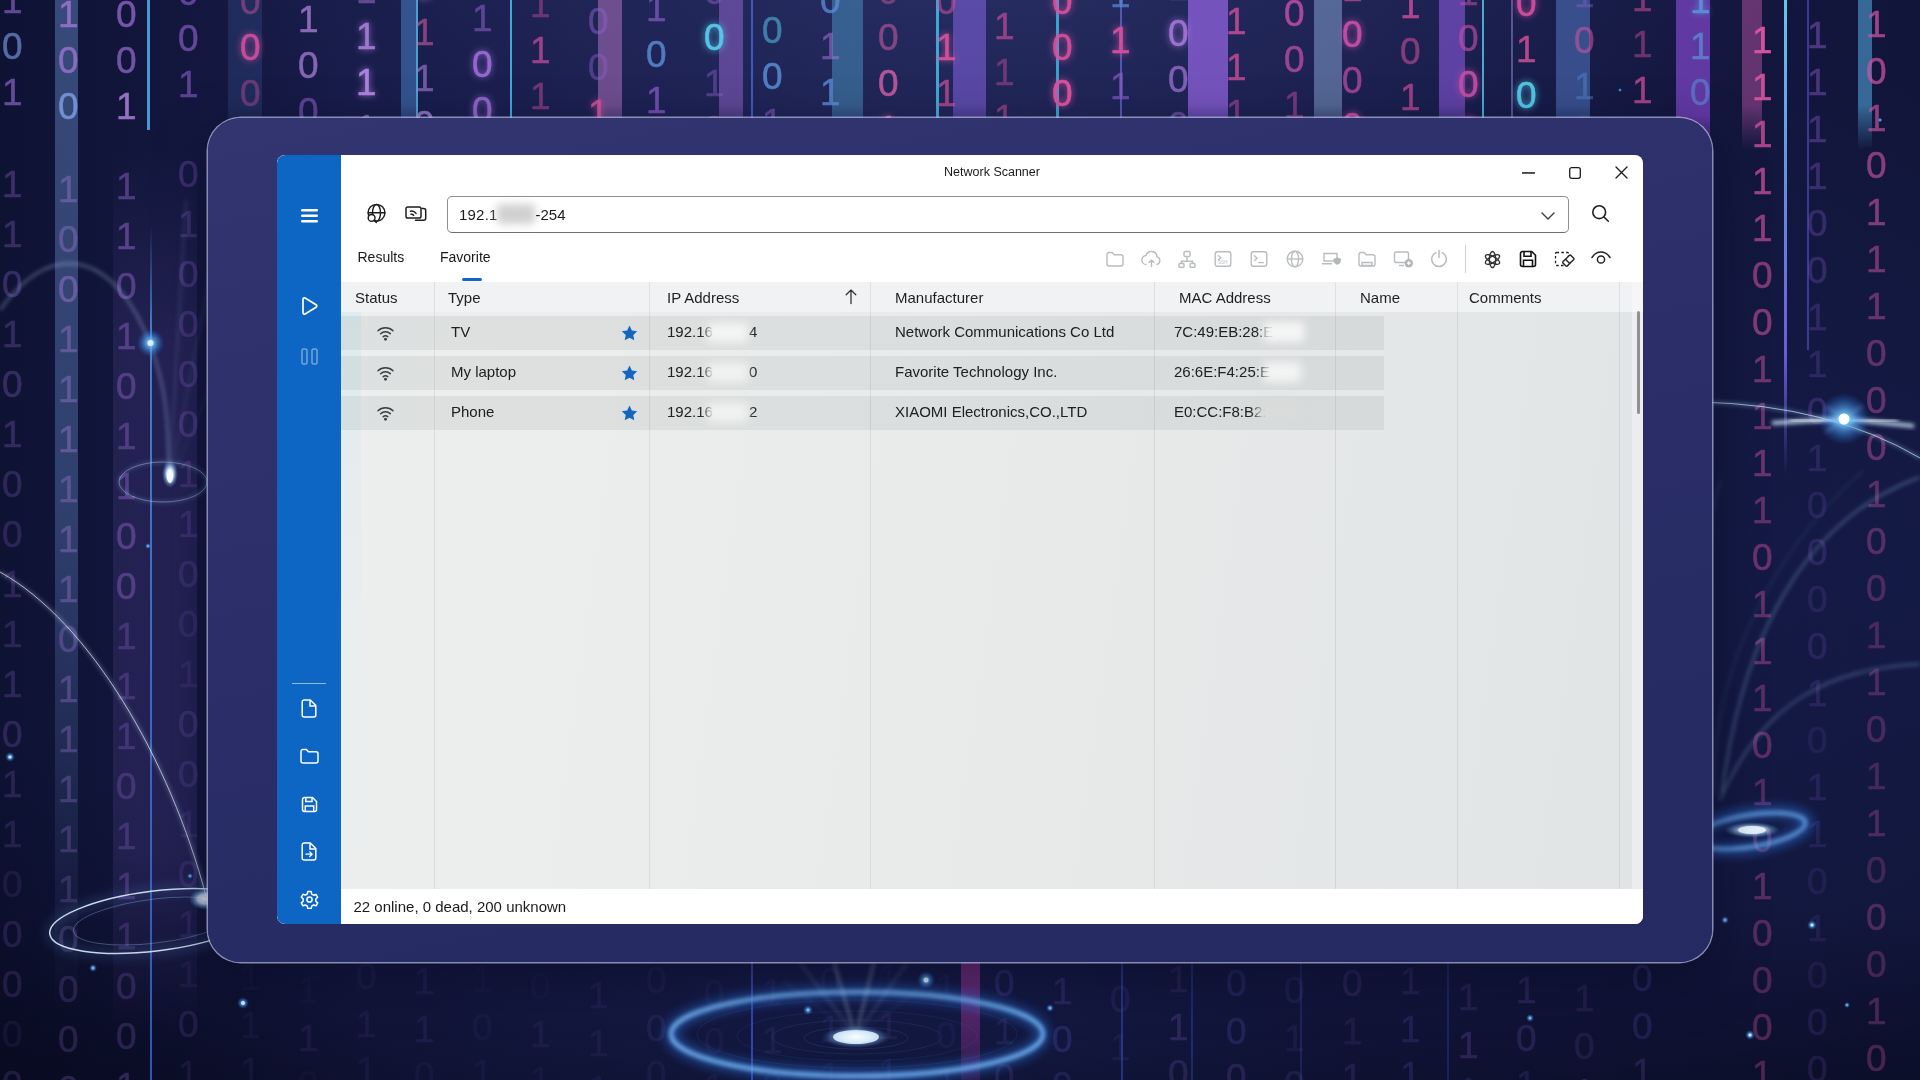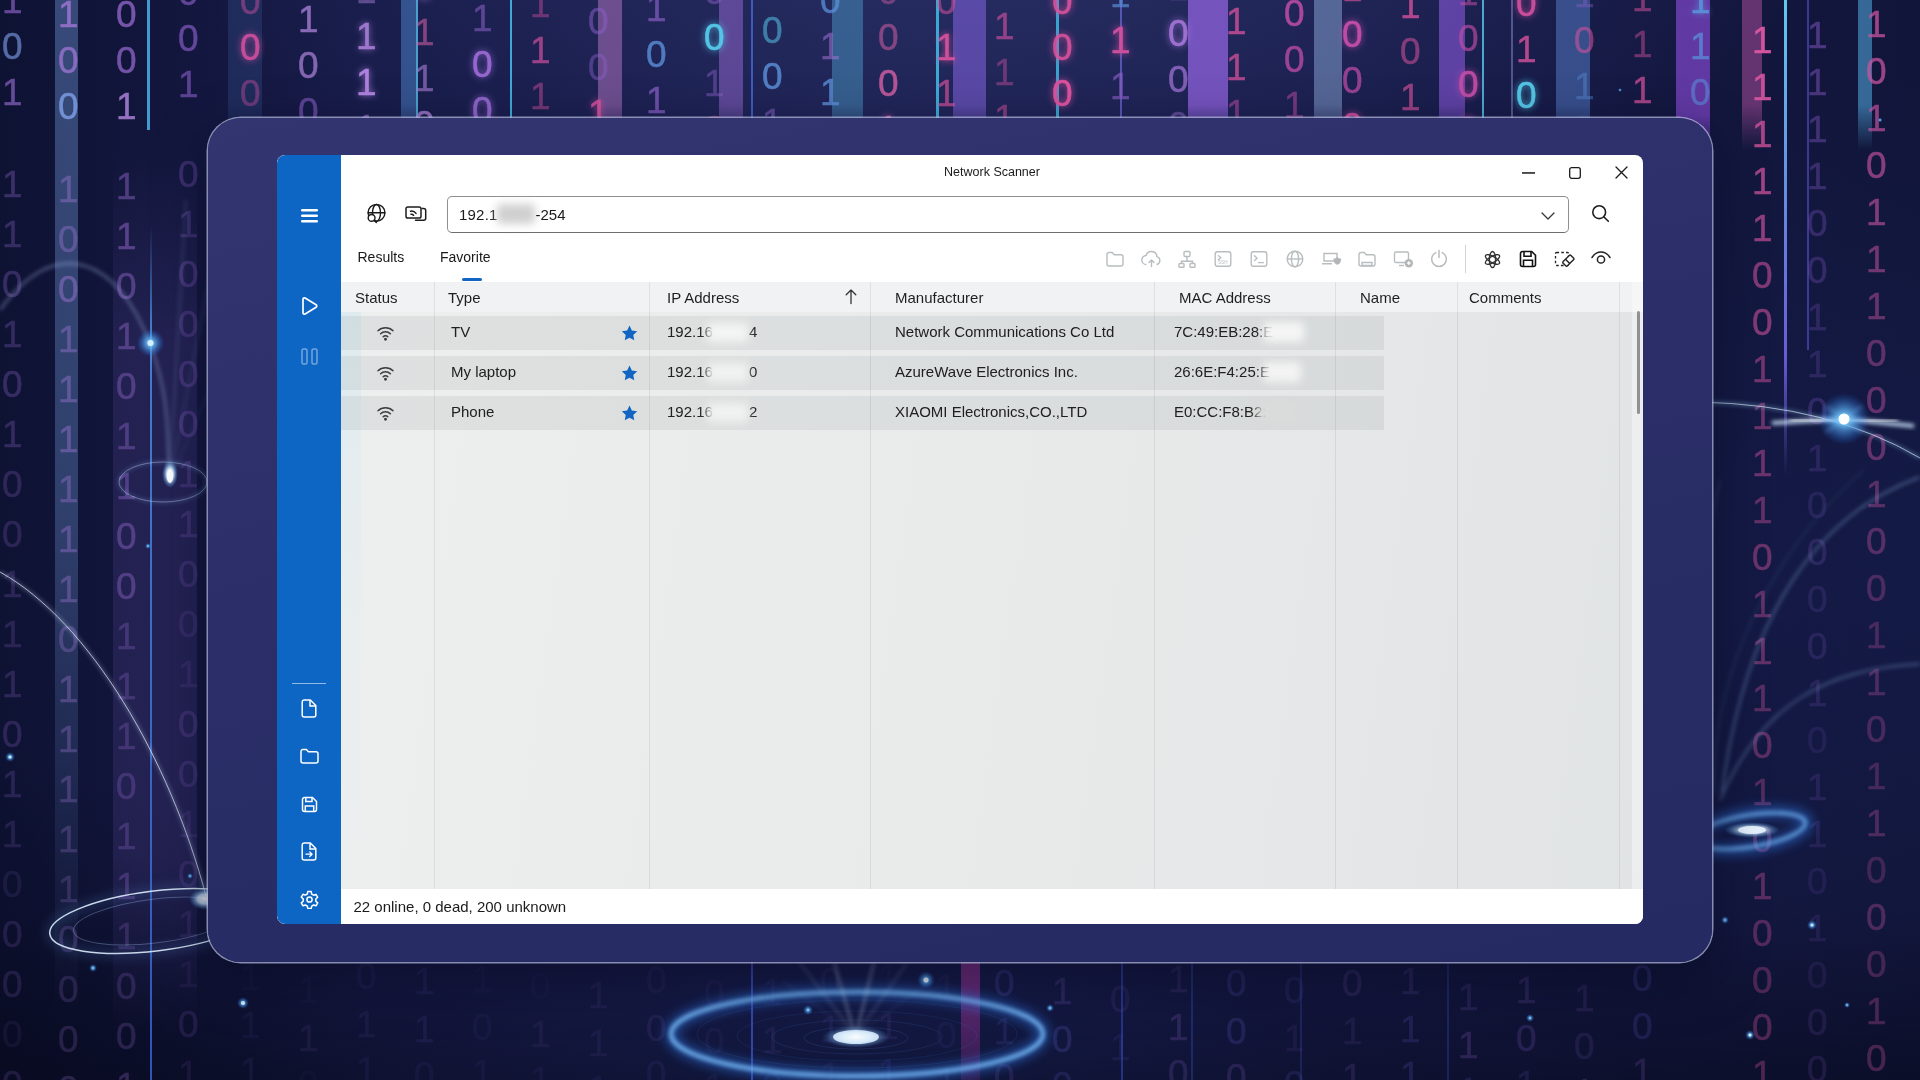--- a/index.html
+++ b/index.html
@@ -695,21 +695,21 @@
             <span style="left:408px">4</span>
             <span style="left:554px">Network Communications Co Ltd</span>
             <span style="left:833px">7C:49:EB:28:E</span>
 <div class="blurbox" style="left:366px;top:7px;width:41px;height:19px;background:#f3f4f4"></div>
 <div class="blurbox" style="left:922px;top:6px;width:41px;height:20px;background:#f5f5f5"></div>
 </div>
 <div class="row" style="top:74px">
 <span style="left:110px">My laptop</span>
             <span style="left:326px">192.16</span>
             <span style="left:408px">0</span>
-            <span style="left:554px">AzureWave Electronics Inc.</span>
+            <span style="left:554px">Favorite Technology Inc.</span>
             <span style="left:833px">26:6E:F4:25:E</span>
 <div class="blurbox" style="left:366px;top:7px;width:41px;height:19px;background:#f0f1f1"></div>
 <div class="blurbox" style="left:922px;top:6px;width:38px;height:20px;background:#f3f3f3"></div>
 </div>
 <div class="row" style="top:114px">
 <span style="left:110px">Phone</span>
             <span style="left:326px">192.16</span>
             <span style="left:408px">2</span>
             <span style="left:554px">XIAOMI Electronics,CO.,LTD</span>
             <span style="left:833px">E0:CC:F8:B2:</span>

